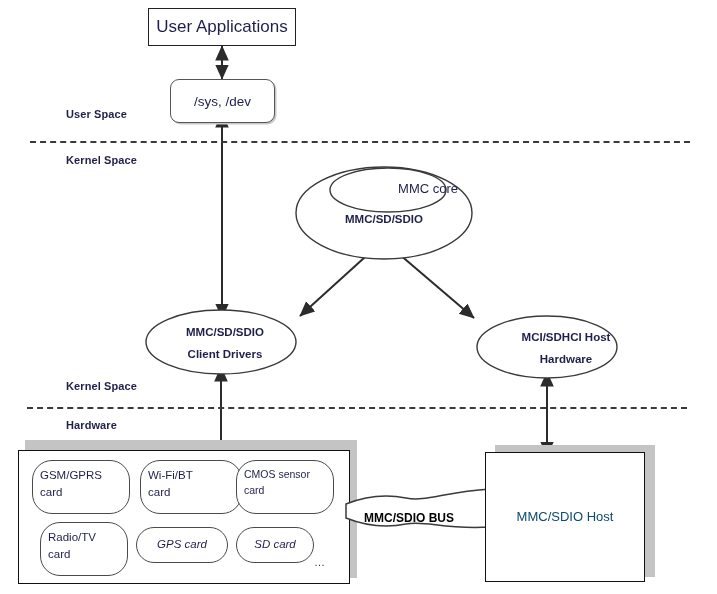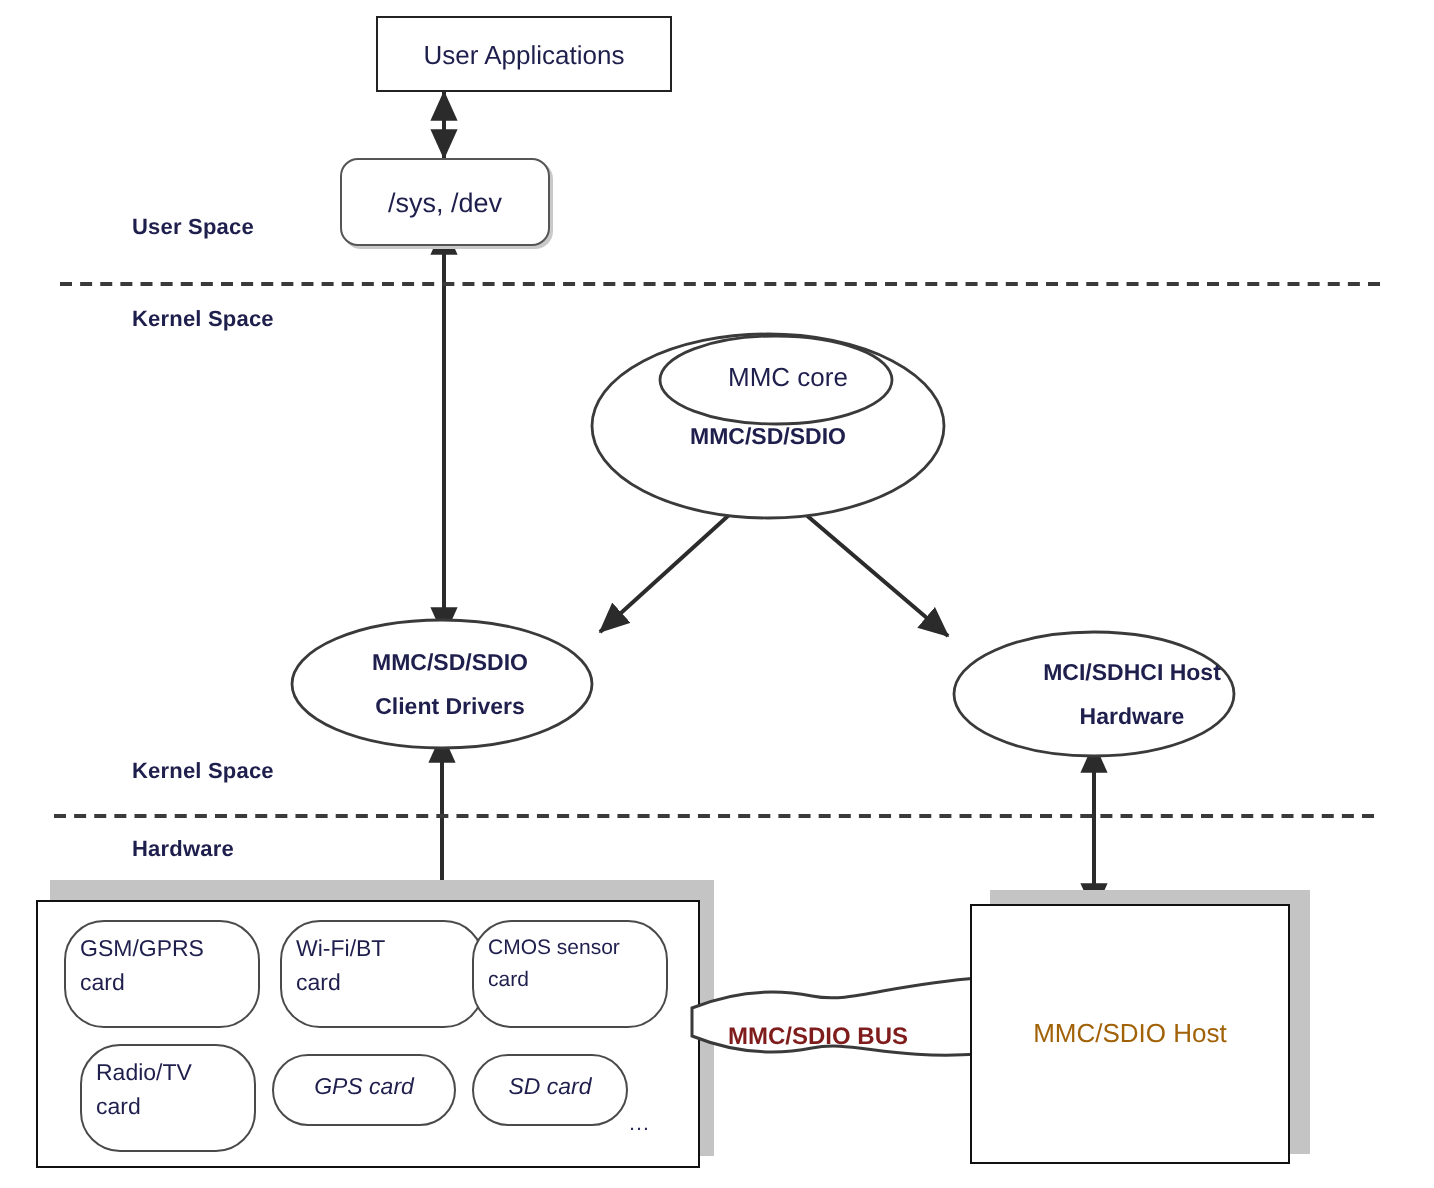--- a/index.html
+++ b/index.html
@@ -38,23 +38,22 @@
   }
 
   
   .box-sharp {
     border: 1.6px solid #222;
     background: #fff;
     display: flex;
     align-items: center;
     justify-content: center;
     text-align: right;
-    font-size: 13px;
-    color: #1f1f4d;
-    margin-left: 40px;
+    font-size: 17px;
+    color: #1f1f4d;
   }
   .box-round {
     border: 1.3px solid #555;
     border-radius: 9px;
     background: #fff;
     display: flex;
     align-items: center;
     justify-content: center;
     text-align: center;
     font-size: 13.5px;
@@ -91,21 +90,21 @@
 
   
   .host-box {
     border: 1.8px solid #111;
     background: #fff;
     display: flex;
     align-items: center;
     text-align: center;
     font-size: 13px;
     line-height: 1.75;
-    color: #a16207;
+    color: #0c4a6e;
   }
 
   
   .ellipse-text {
     position: absolute;
     text-align: center;
     font-size: 11.5px;
     font-weight: bold;
     color: #1f1f4d;
     line-height: 1.9;
@@ -118,21 +117,21 @@
     text-align: center;
     font-size: 13px;
     color: #1f1f4d;
     white-space: nowrap;
     pointer-events: none;
   }
   .bus-text {
     position: absolute;
     font-size: 12px;
     font-weight: bold;
-    color: #7f1d1d;
+    color: #000000;
     white-space: nowrap;
     pointer-events: none;
   }
   svg { overflow: visible; }
 </style>
 </head>
 <body>
 
 <div id="canvas">
 
@@ -163,21 +162,21 @@
 
     <ellipse cx="384" cy="213" rx="88" ry="46" fill="#ffffff" stroke="#3a3a3a" stroke-width="1.4"></ellipse>
 
     <ellipse cx="388" cy="190" rx="58" ry="22" fill="#ffffff" stroke="#3a3a3a" stroke-width="1.4"></ellipse>
 
     <ellipse cx="221" cy="342" rx="75" ry="32" fill="#ffffff" stroke="#3a3a3a" stroke-width="1.4"></ellipse>
 
     <ellipse cx="547" cy="347" rx="70" ry="31" fill="#ffffff" stroke="#3a3a3a" stroke-width="1.4"></ellipse>
   </svg>
 
-  <div class="core-inner-text" style="left:330px; top:181px; width:128px;">MMC core</div>
+  <div class="core-inner-text" style="left:330px; top:181px; width:128px;text-align:right;">MMC core</div>
 
   <div class="ellipse-text" style="left:316px; top:209px; width:136px;">MMC/SD/SDIO</div>
 
   <div class="ellipse-text" style="left:160px; top:322px; width:130px;">
     <div>MMC/SD/SDIO</div>
     <div>Client Drivers</div>
   </div>
 
   <div class="ellipse-text left-al" style="left:489px; top:327px; width:126px;">
     <div>MCI/SDHCI   Host</div>

